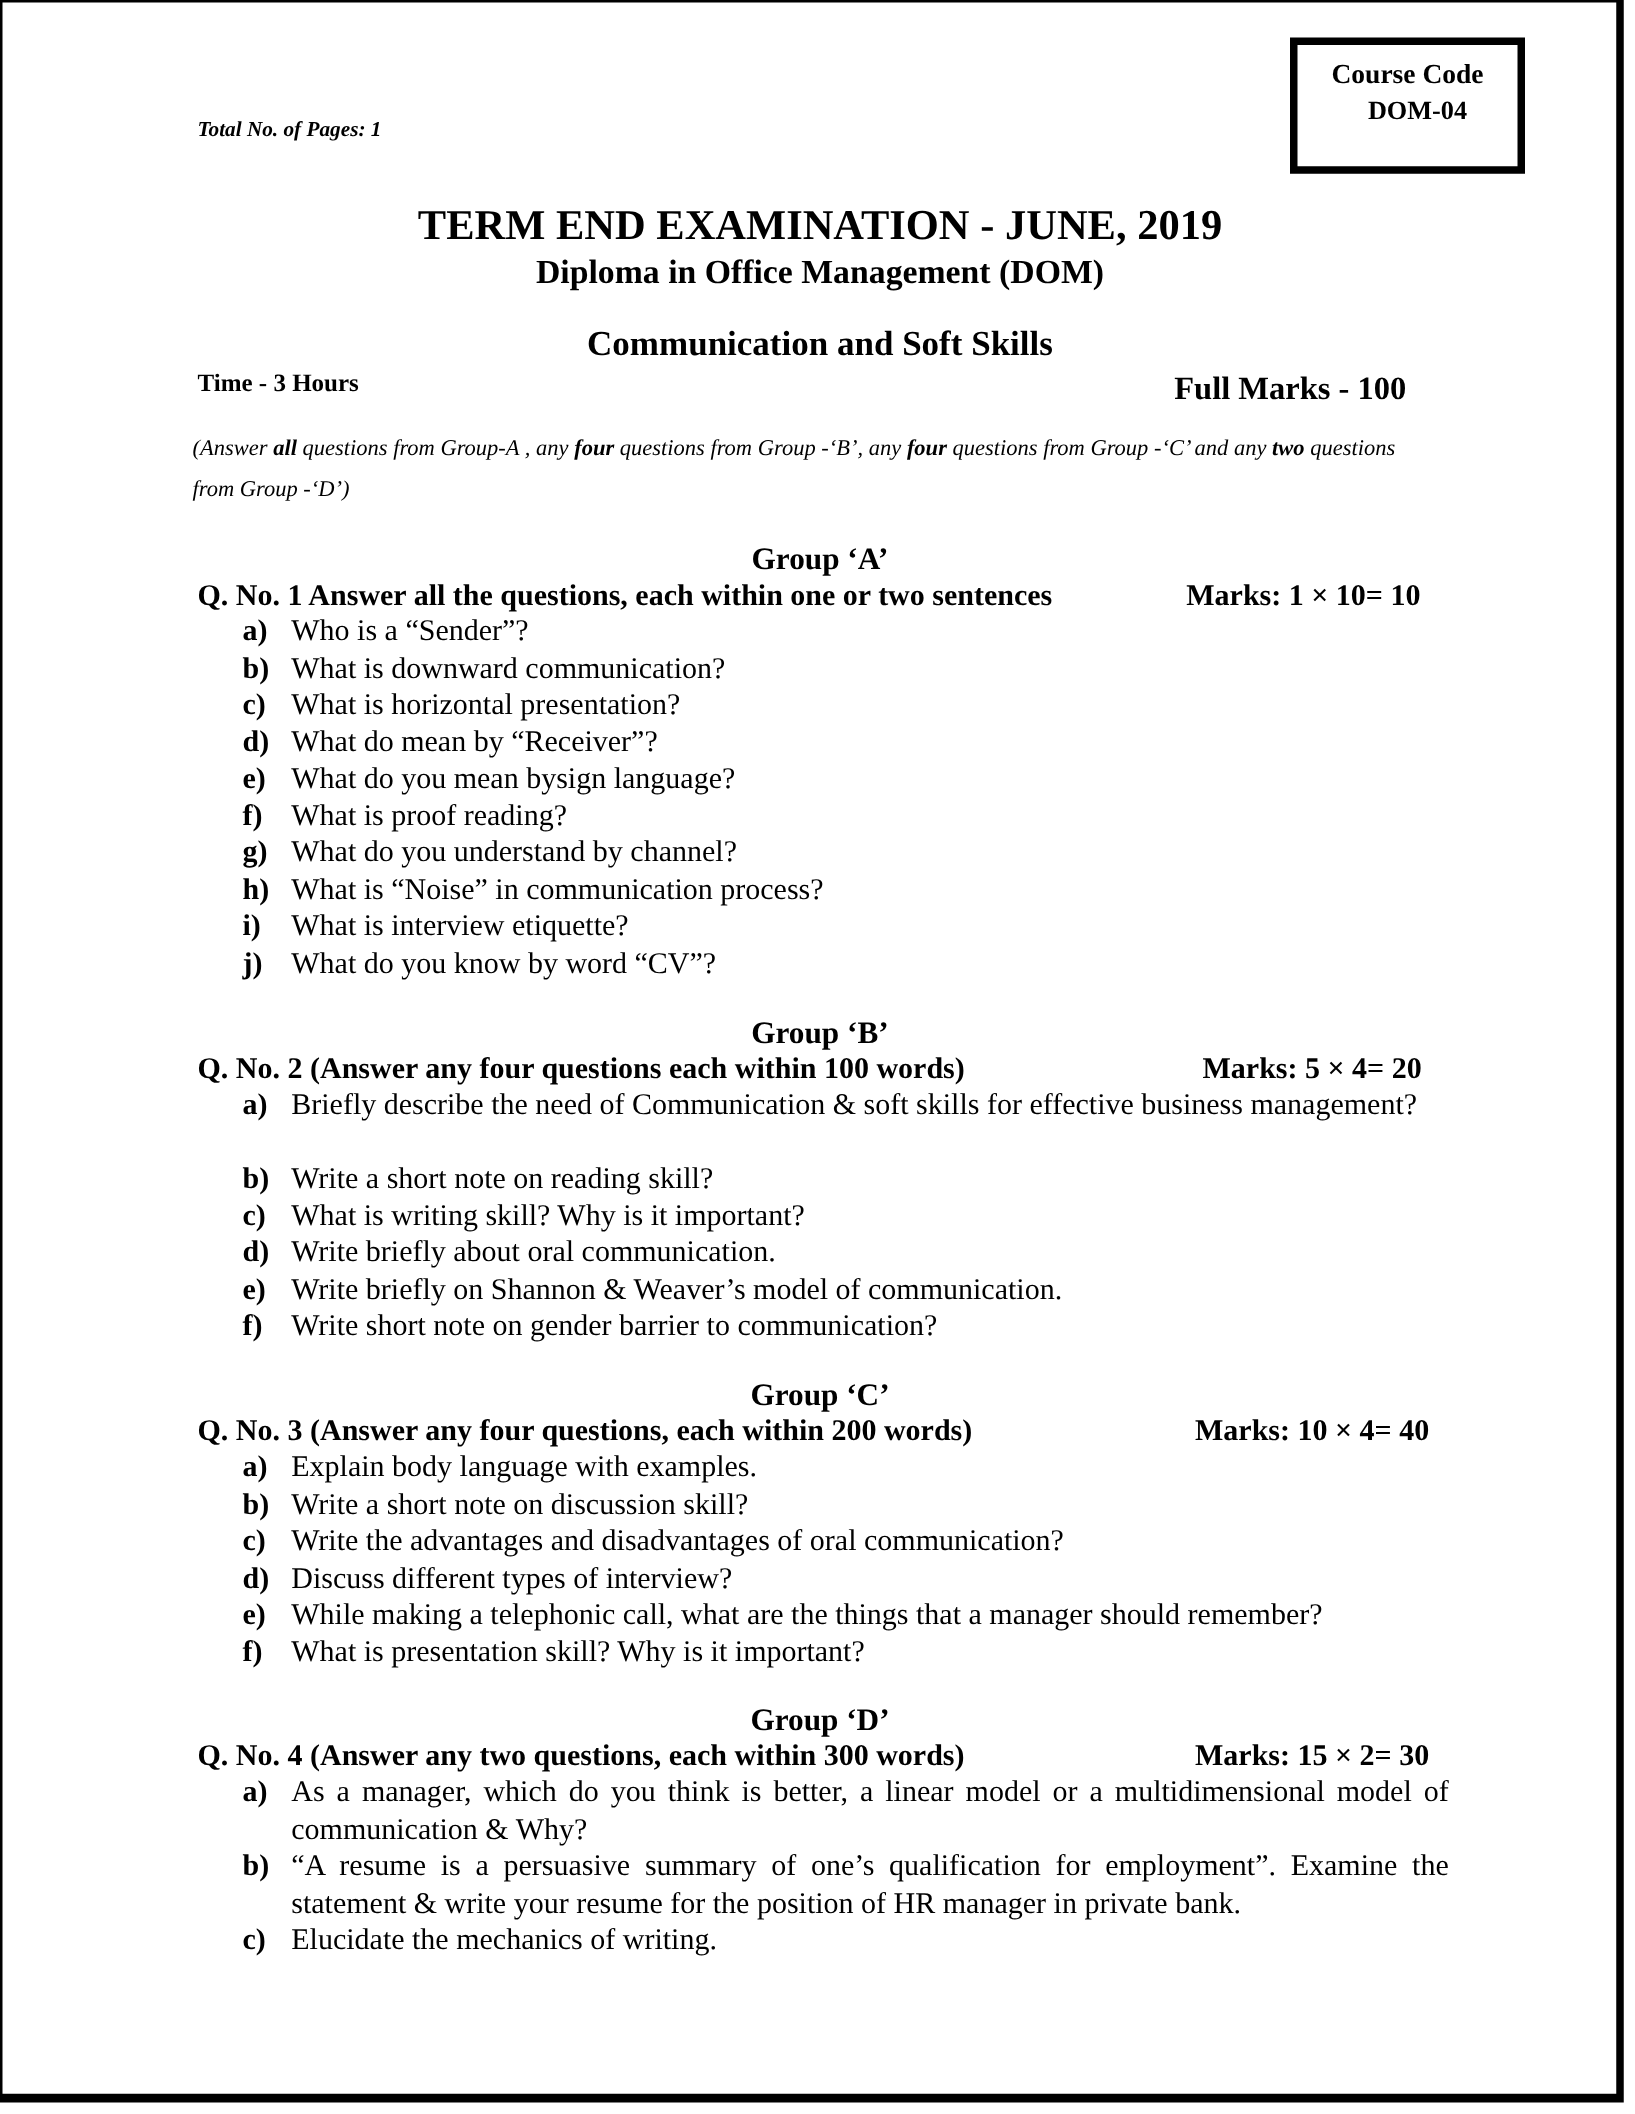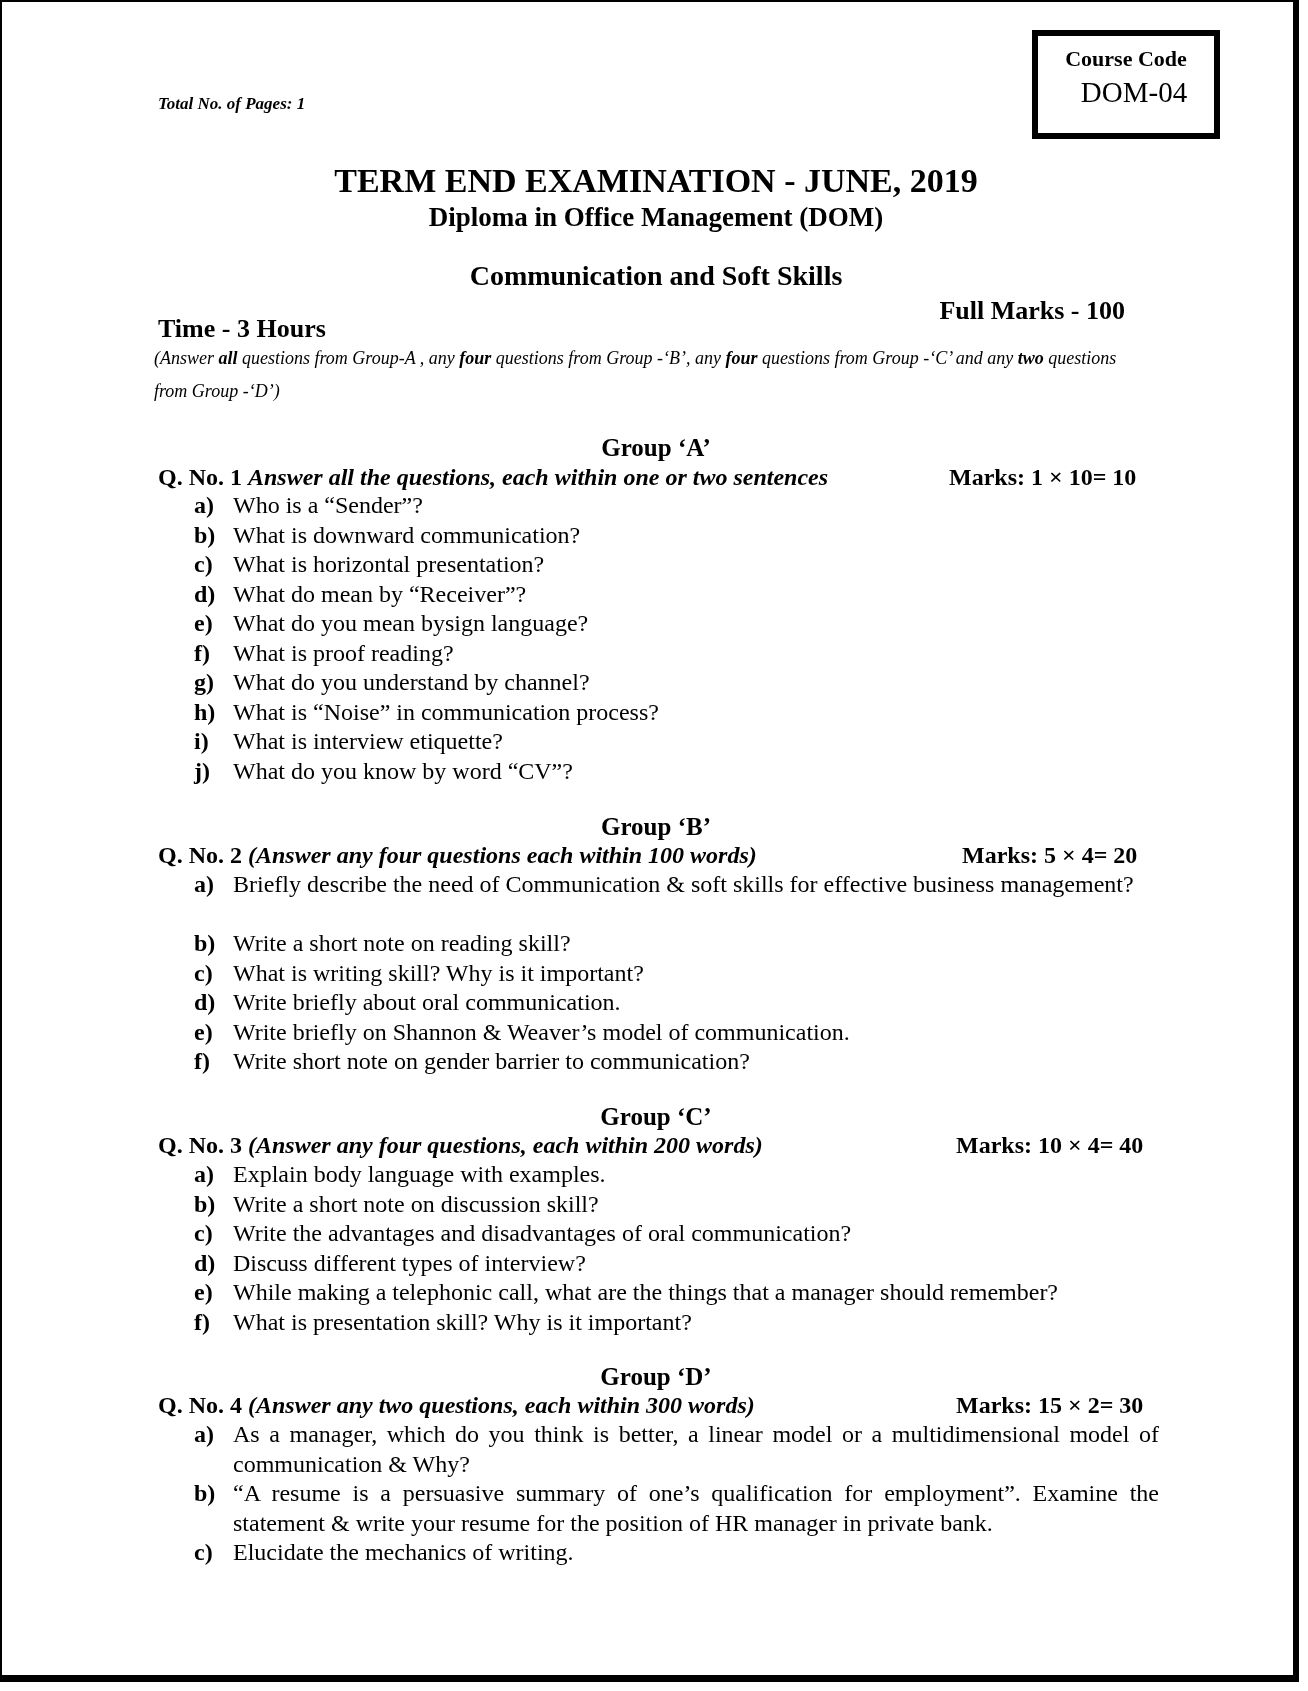--- a/index.html
+++ b/index.html
@@ -6,34 +6,34 @@
     body { width: 1308px; height: 1691px; position: relative; overflow: hidden;
            font-family: "Liberation Serif", "DejaVu Serif", serif; color: #000; }
     .page { position: absolute; left: 0; top: 0; width: 1299px; height: 1682px;
             border-left: 2px solid #000; border-top: 2px solid #000;
             border-right: 6px solid #000; border-bottom: 7px solid #000;
             box-sizing: border-box; background: #fff; }
     .abs { position: absolute; white-space: nowrap; }
     .course-box { position: absolute; left: 1030px; top: 28px; width: 188px; height: 109px;
                   border: 6px solid #000; box-sizing: border-box; text-align: center; }
     .course-label { font-weight: bold; font-size: 22px; margin-top: 10px; }
-    .course-code { font-weight: normal; font-size: 29px; margin-top: 4px; margin-left: 16px; }
+    .course-code { font-weight: bold; font-size: 21px; margin-top: 4px; margin-left: 16px; }
     .total-pages { left: 156px; top: 92px; font-style: italic; font-weight: bold; font-size: 17px; }
     .center { left: 0; width: 1308px; text-align: center; font-weight: bold; }
     .title { top: 160px; font-size: 34px; }
     .subtitle { top: 200px; font-size: 27px; }
     .subject { top: 258px; font-size: 28px; }
-    .time { left: 156px; top: 312px; font-weight: bold; font-size: 26px; }
+    .time { left: 156px; top: 294px; font-weight: bold; font-size: 20px; }
     .fullmarks { right: 168px; top: 294px; font-weight: bold; font-size: 26px; }
     .instructions { left: 152px; top: 340px; font-style: italic; font-size: 18px; line-height: 33px; white-space: normal; width: 1000px; }
     .instructions b { font-style: italic; }
     .group-title { font-weight: bold; font-size: 25px; left: 0; width: 1308px; text-align: center; }
     .qhead { left: 156px; font-size: 24px; }
     .qhead .qno { font-weight: bold; }
-    .qhead .qtext { font-style: italic; font-weight: bold; }
+    .qhead .qtext { font-weight: bold; }
     .marks { font-weight: bold; font-size: 24px; }
     .item { left: 192px; font-size: 24px; line-height: 29.5px; white-space: normal; width: 965px; display: flex; }
     .item .lbl { font-weight: bold; width: 39px; flex: none; }
     .item .txt { flex: 1; }
   </style>
 </head>
 <body>
 
 <div class="page">
 

